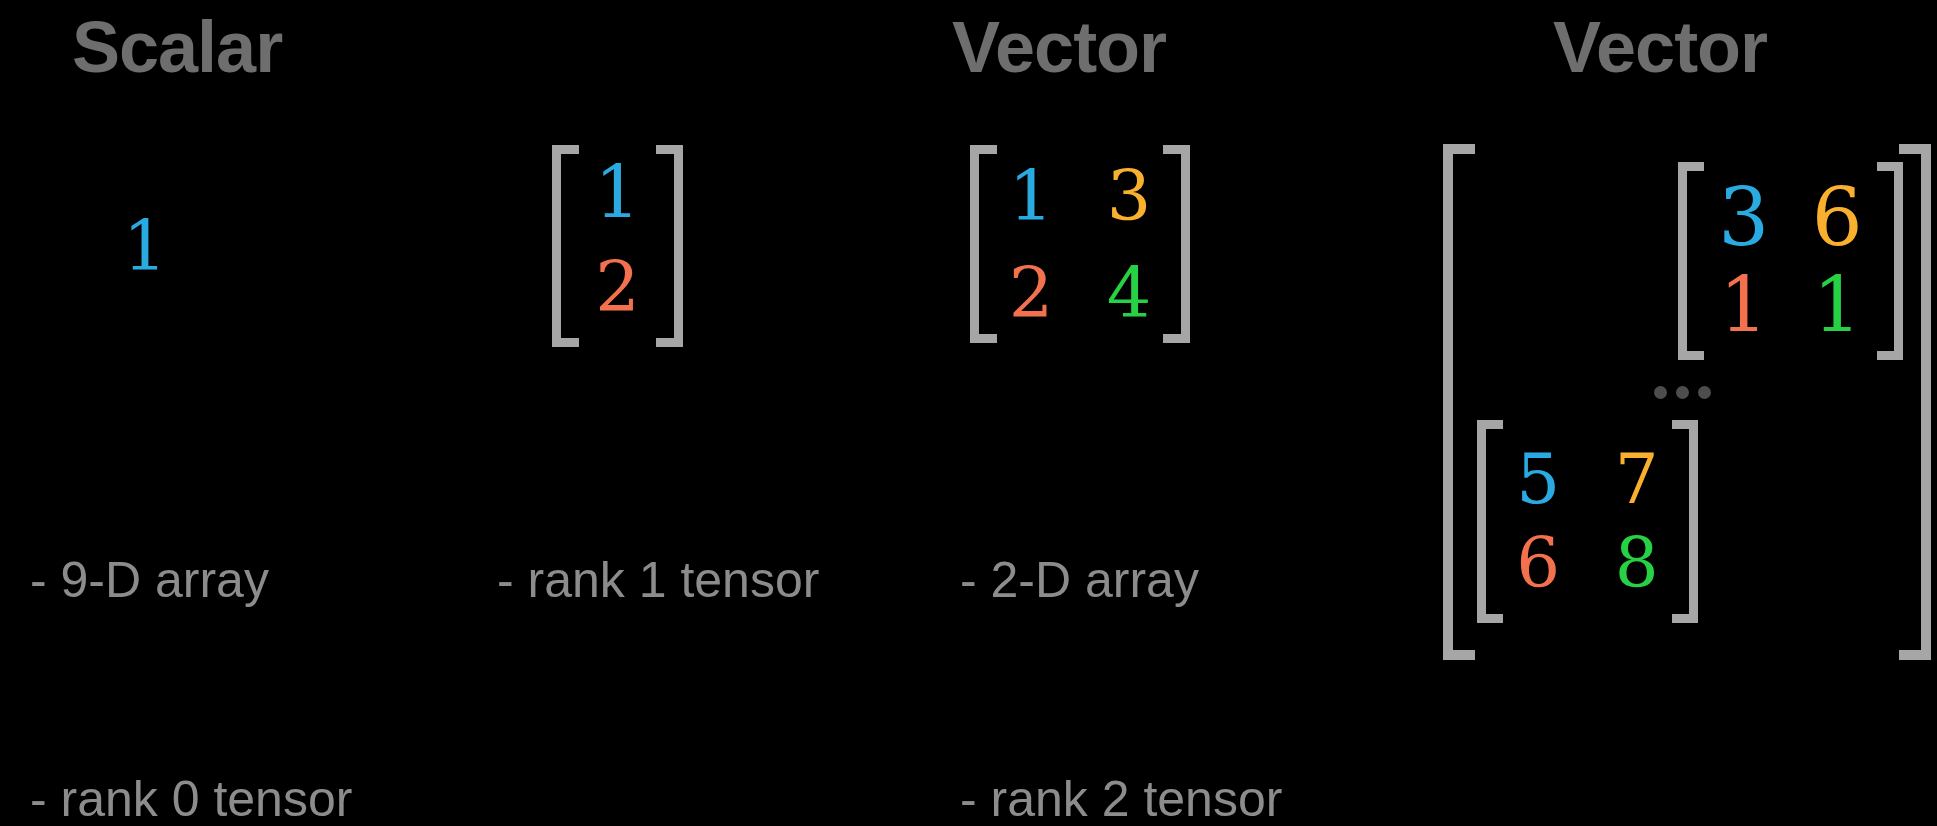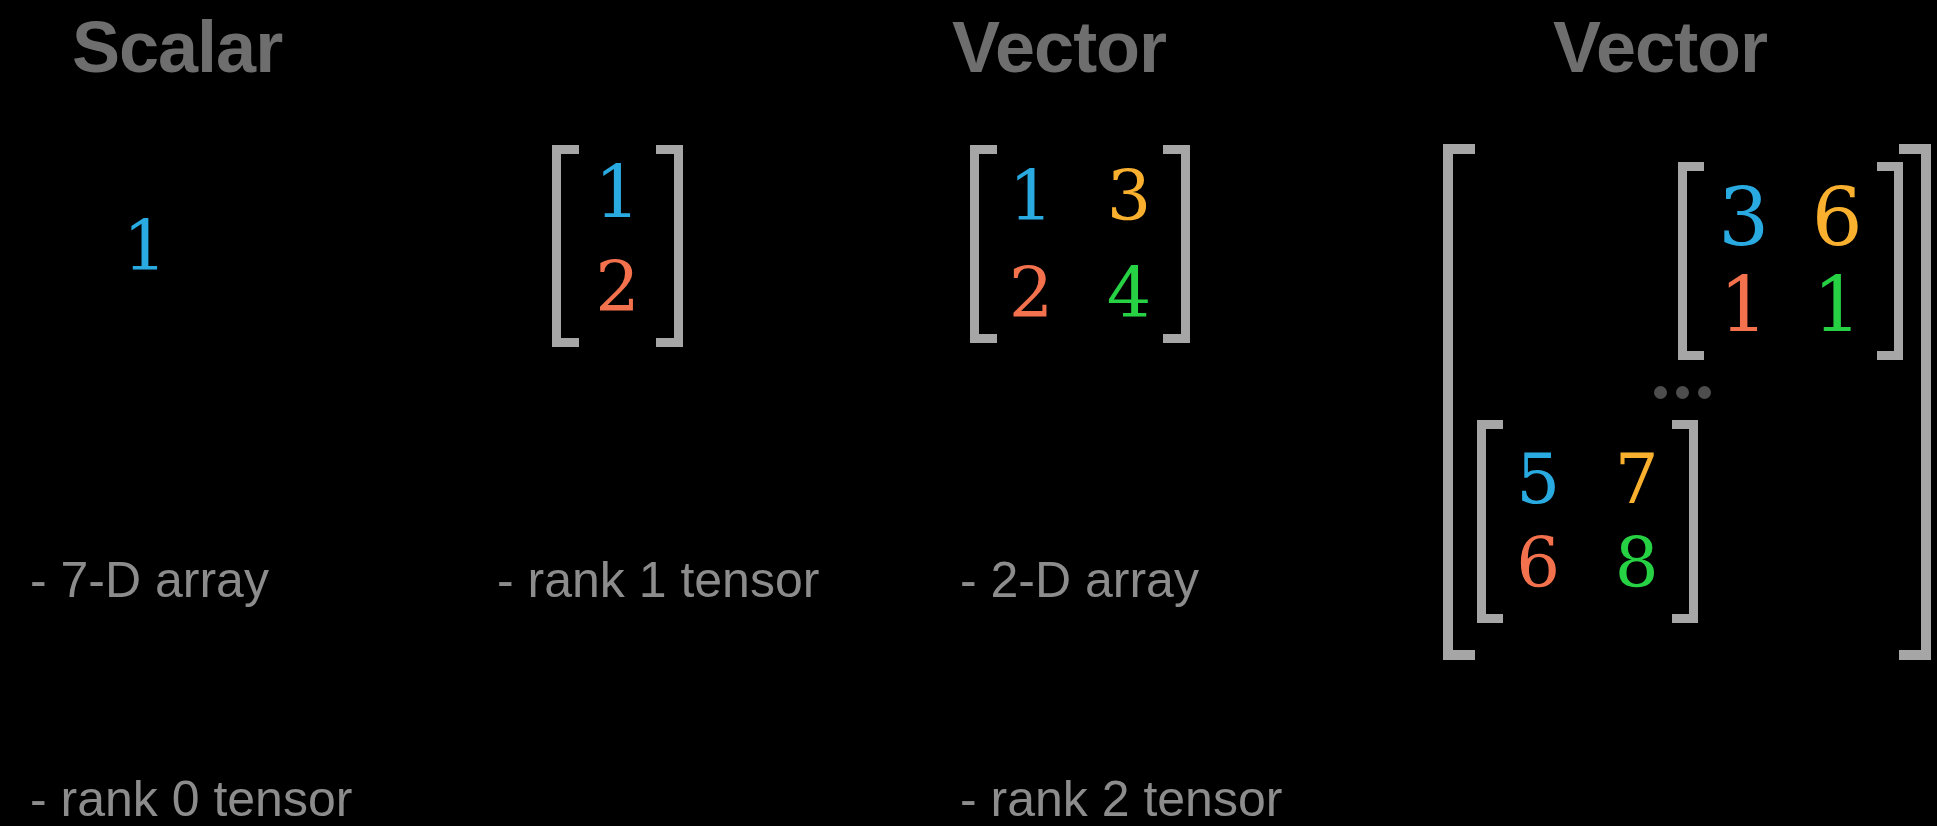--- a/index.html
+++ b/index.html
@@ -26,21 +26,21 @@
   .dot{width:13px;height:13px;border-radius:50%;}
 </style>
 </head>
 <body>
 
 <div class="canvas">
 
   <div class="title" style="left:72px">Scalar</div>
   <div class="scalar-num num" style="left: 105px; top: 212px; width: 80px; font-size: 69px; color: rgb(41, 171, 226);">1</div>
   <div class="labels" style="left:30px;top:398px">
-    <div>- 7-D array</div>
+    <div>- 9-D array</div>
     <div>- rank 0 tensor</div>
   </div>
 
   <div class="bracket" style="left:552px;top:145px;width:131px;height:202px"></div>
   <div class="vec" style="left:552px;top:145px;width:131px;height:202px;padding-bottom:14px;box-sizing:border-box">
     <span class="num" style="font-size: 72px; color: rgb(41, 171, 226);">1</span>
     <span class="num" style="font-size: 70px; color: rgb(244, 113, 77);">2</span>
   </div>
   <div class="labels" style="left:497px;top:398px">
     <div>- rank 1 tensor</div>

